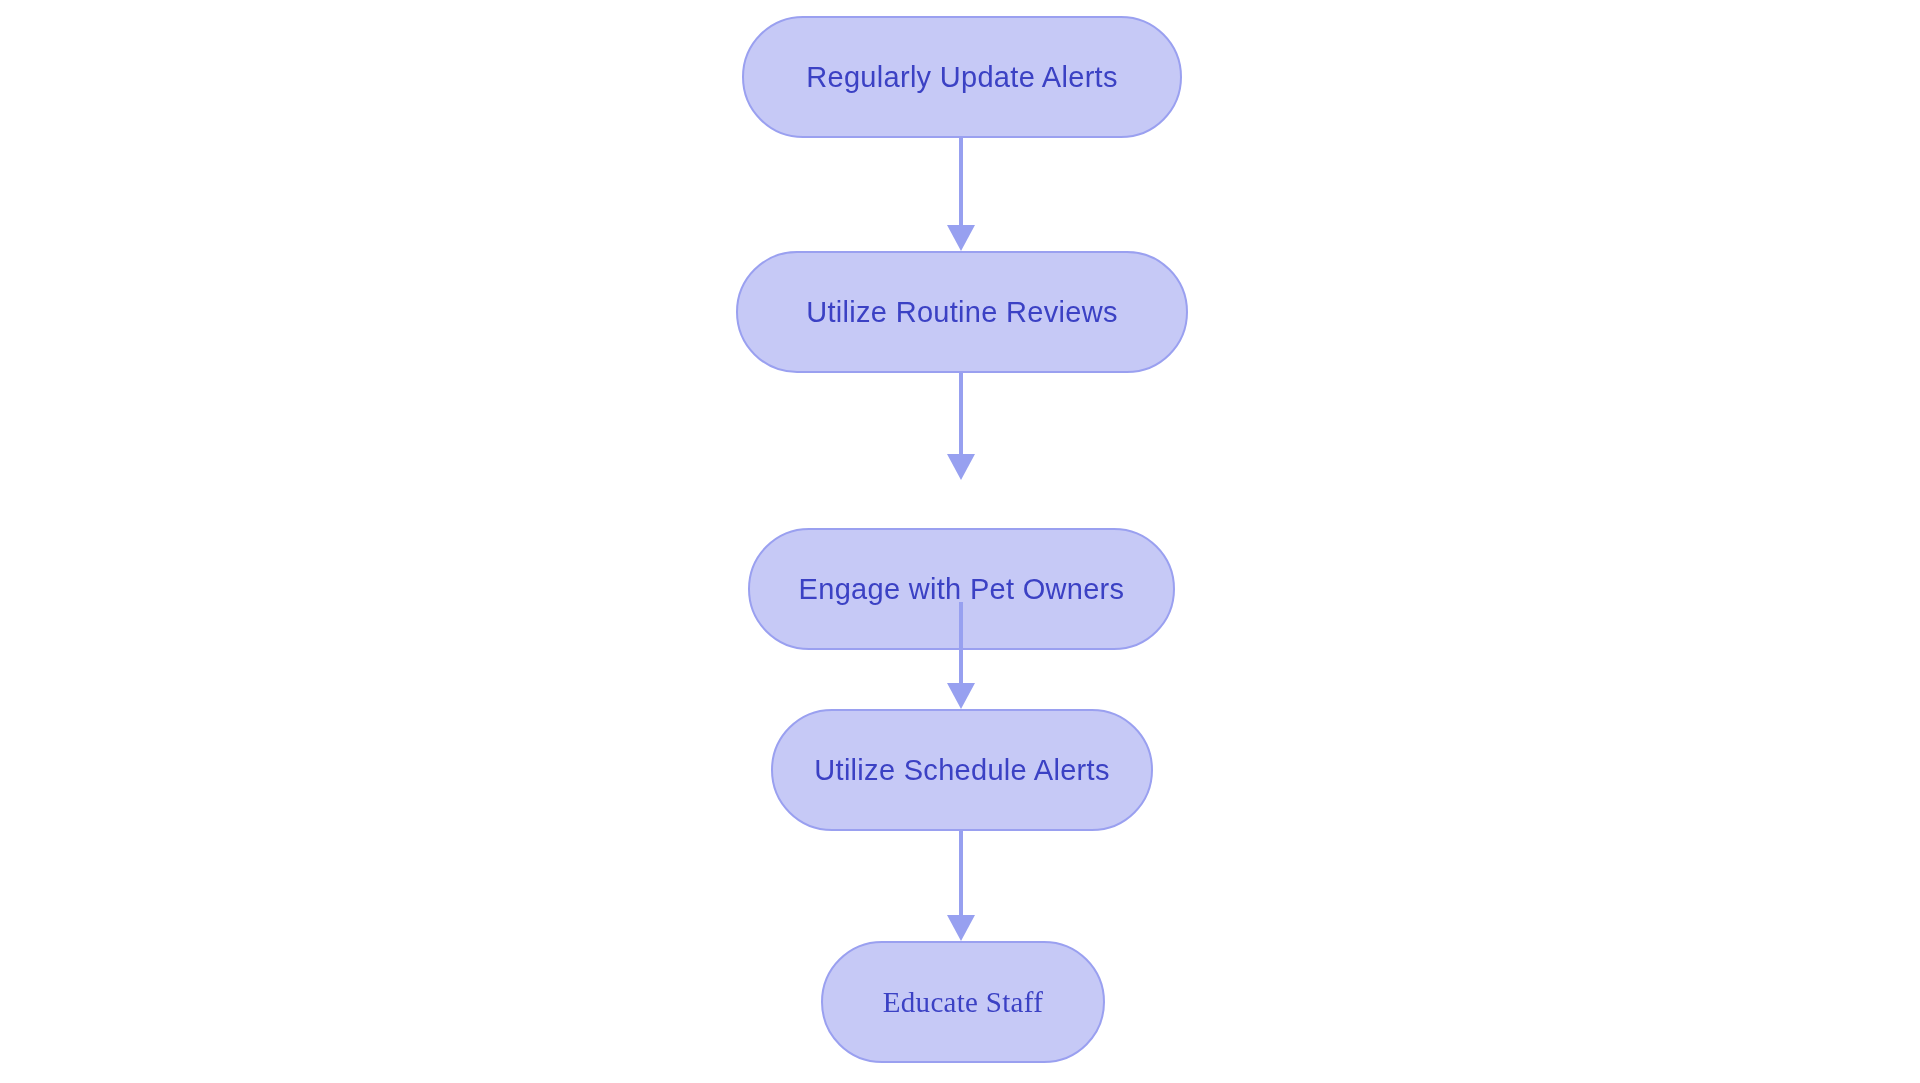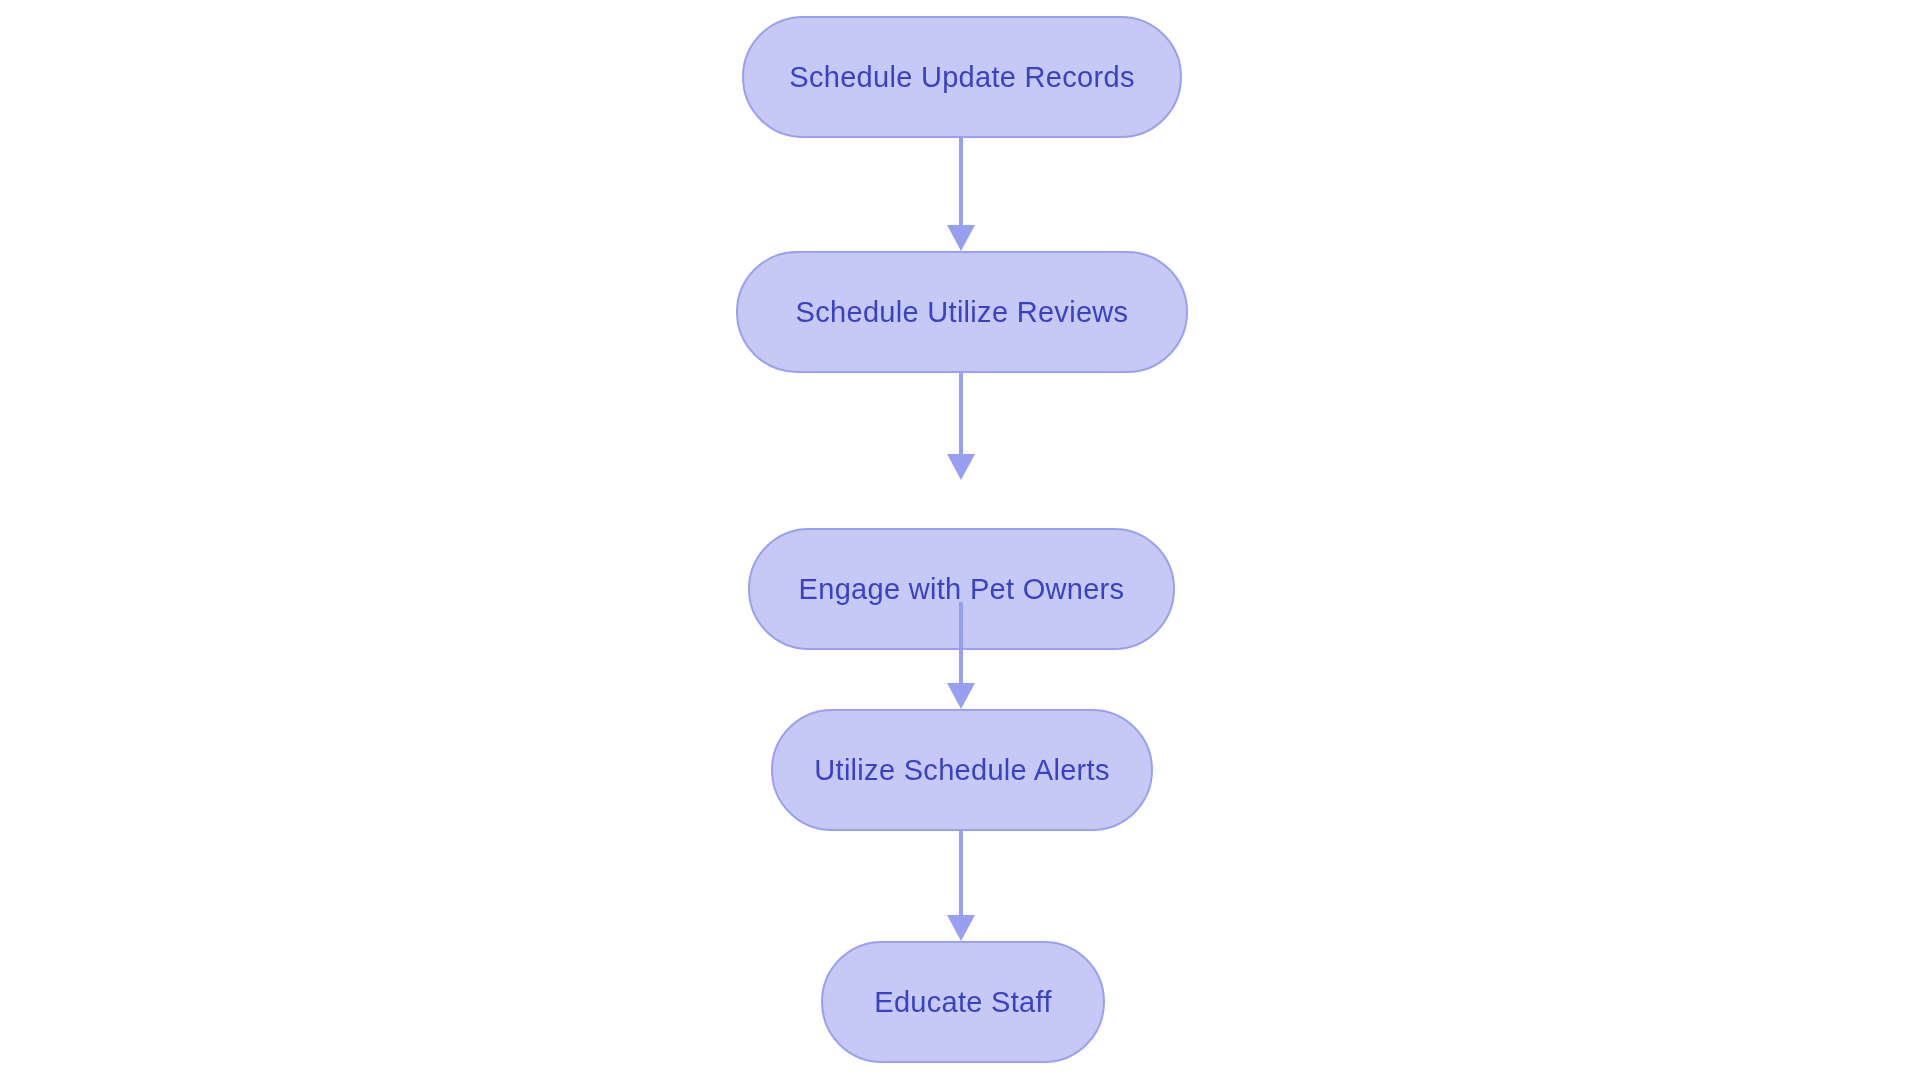--- a/index.html
+++ b/index.html
@@ -35,50 +35,50 @@
     color: var(--node-text);
     font-size: 29px;
     letter-spacing: 0.3px;
     white-space: nowrap;
     text-align: center;
   }
   .n1 { left: 742px; top: 16px;  width: 440px; }
   .n2 { left: 736px; top: 251px; width: 452px; }
   .n3 { left: 748px; top: 480px; width: 427px; margin-top: 48px; }
   .n4 { left: 771px; top: 709px; width: 382px; }
-  .n5 { left: 821px; top: 941px; width: 284px; }
+  .n5 { left: 821px; top: 941px; width: 284px; font-family: Liberation Serif, serif; }
   .flow-arrow {
     position: absolute;
     left: 945px;
     width: 32px;
     display: block;
   }
   .a1 { top: 138px; height: 113px; }
   .a2 { top: 373px; height: 107px; }
   .a3 { top: 602px; height: 107px; }
   .a4 { top: 831px; height: 110px; }
   .arrow-line { stroke: var(--arrow); stroke-width: 4; }
   .arrow-head { fill: var(--arrow); }
 </style>
 </head>
 <body>
 
 <div class="canvas">
 
   <div class="flow-node n1">
-    <span>Schedule Update Records</span>
+    <span>Regularly Update Alerts</span>
   </div>
 
   <svg class="flow-arrow a1" viewBox="0 0 32 113" preserveAspectRatio="none" aria-hidden="true">
     <line class="arrow-line" x1="16" y1="0" x2="16" y2="89"></line>
     <polygon class="arrow-head" points="2,87 30,87 16,113"></polygon>
   </svg>
 
   <div class="flow-node n2">
-    <span>Schedule Utilize Reviews</span>
+    <span>Utilize Routine Reviews</span>
   </div>
 
   <svg class="flow-arrow a2" viewBox="0 0 32 107" preserveAspectRatio="none" aria-hidden="true">
     <line class="arrow-line" x1="16" y1="0" x2="16" y2="83"></line>
     <polygon class="arrow-head" points="2,81 30,81 16,107"></polygon>
   </svg>
 
   <div class="flow-node n3">
     <span>Engage with Pet Owners</span>
   </div>

